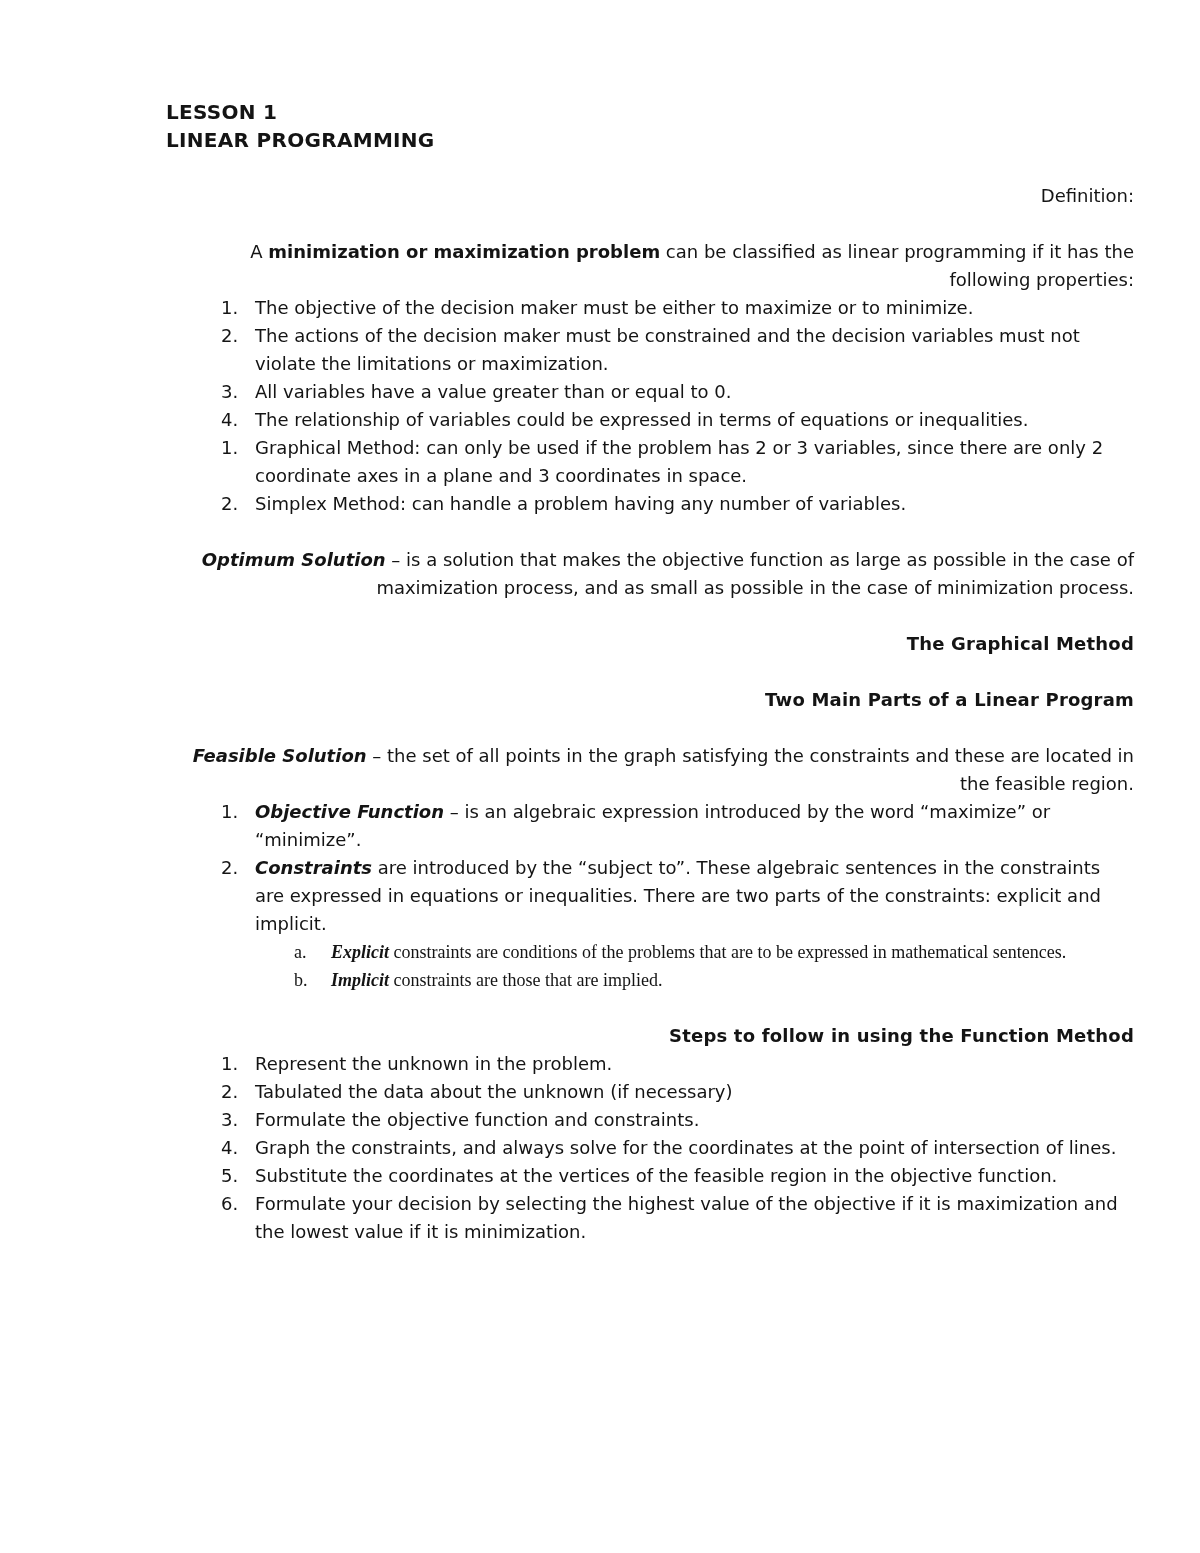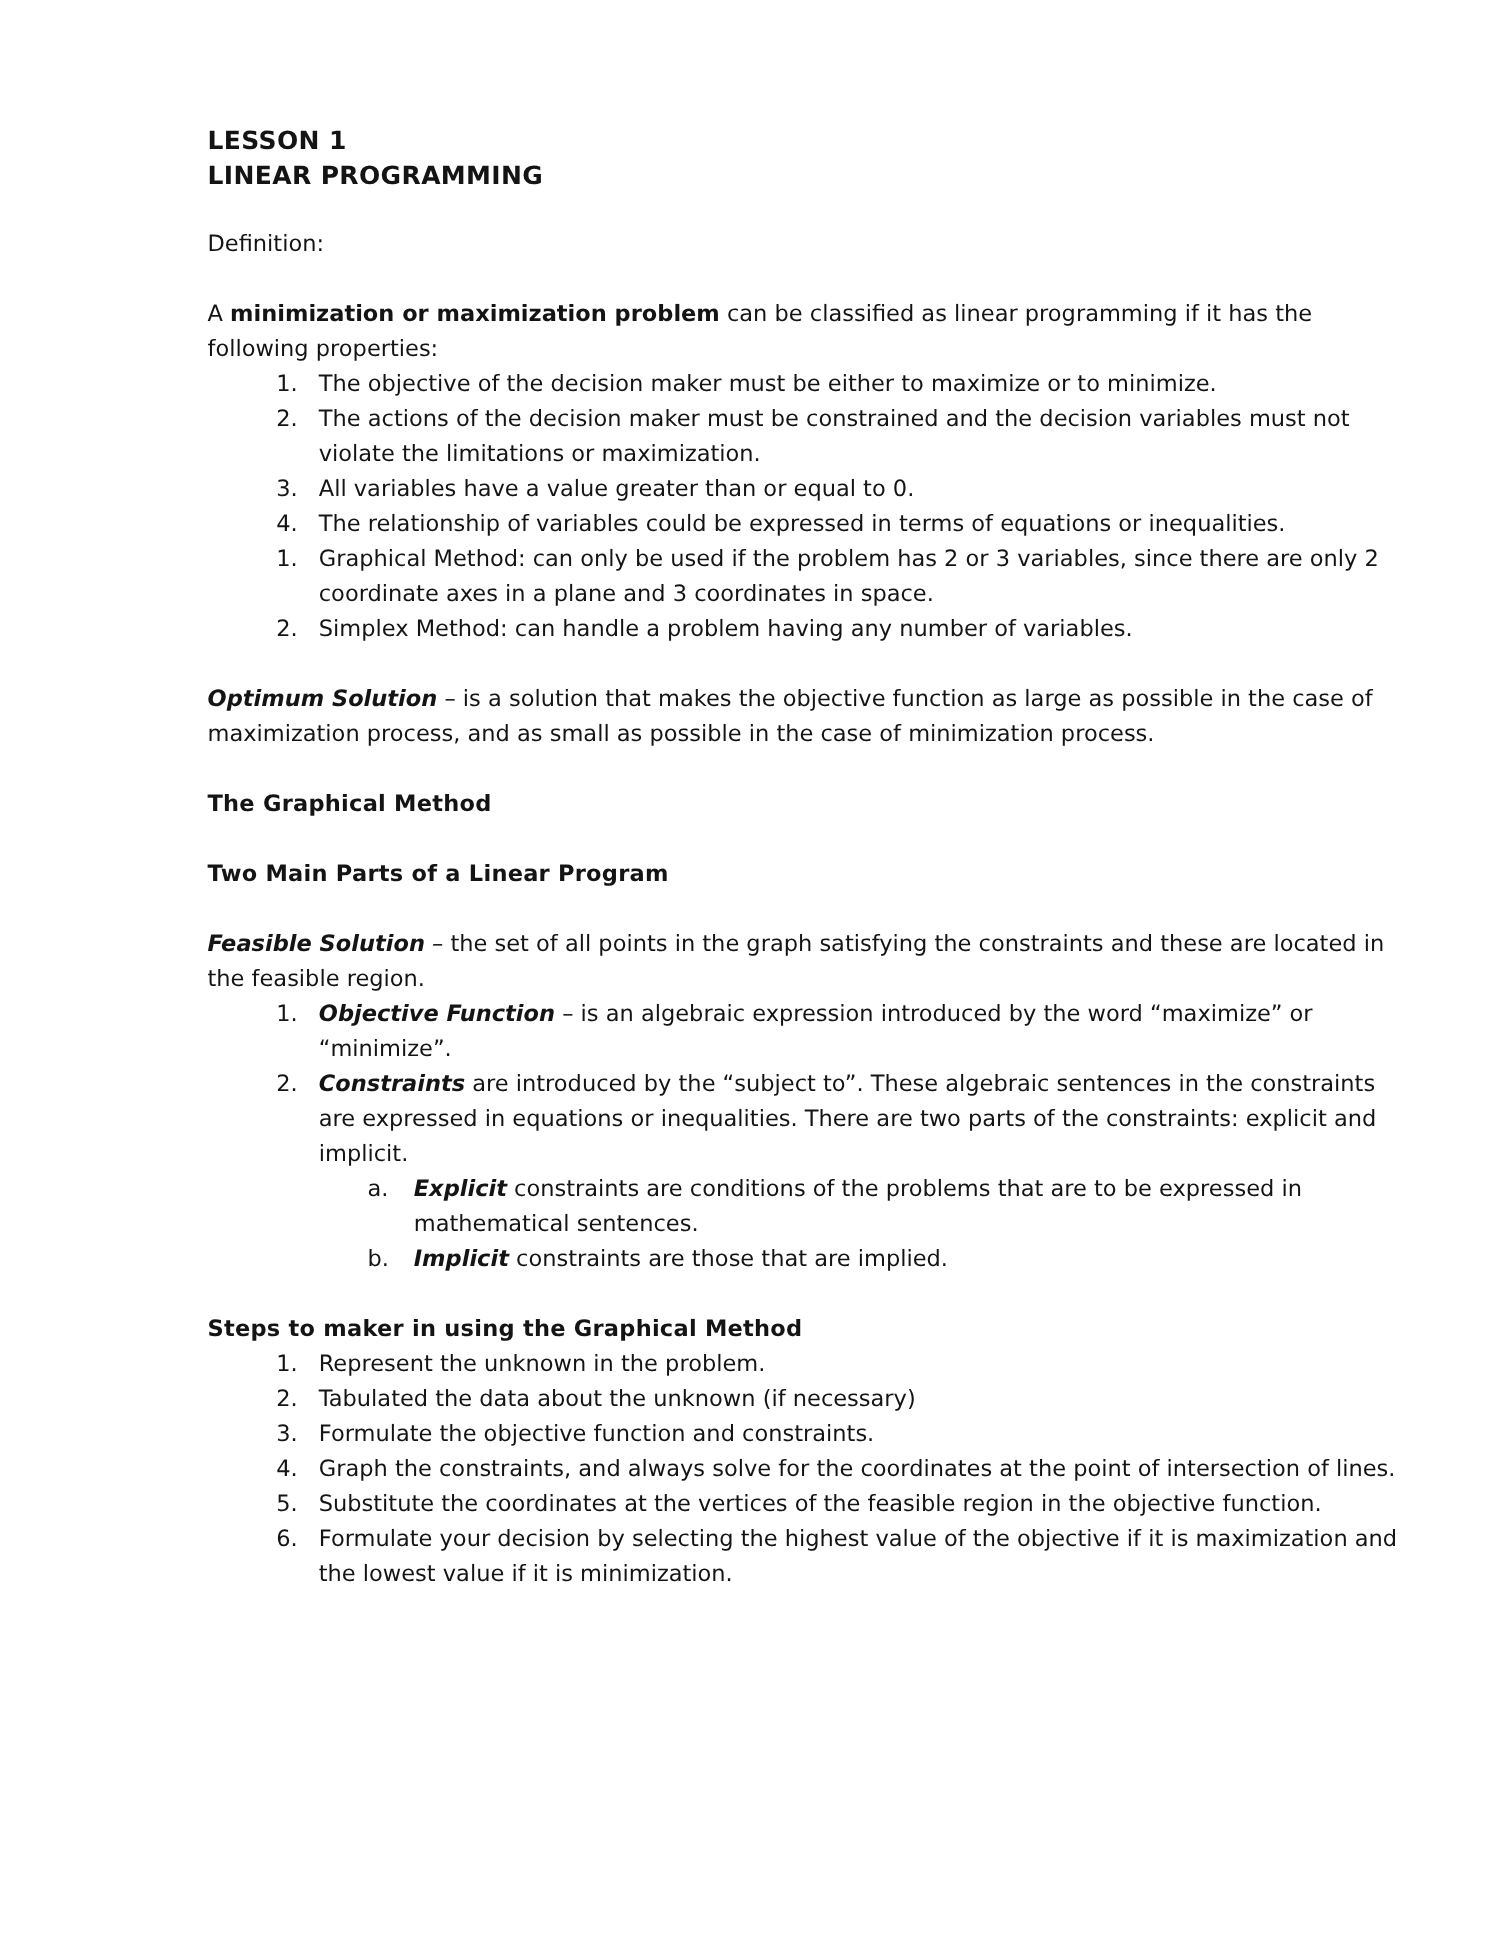--- a/index.html
+++ b/index.html
@@ -15,21 +15,21 @@
   }
   .page {
     box-sizing: border-box;
     width: 1200px;
     height: 1553px;
     padding: 98px 110px 0 122px;
     font-size: 18px;
     line-height: 28px;
     margin-left: 44px;
   }
-  p { margin: 0; }
+  p { margin: 0; text-align: right; }
   .gap { margin-top: 28px; }
   .b { font-weight: 700; }
   .term { font-weight: 700; font-style: italic; }
   .title { font-size: 20px; font-weight: 700; line-height: 28px; letter-spacing: 0.3px; }
   .heading { letter-spacing: 0.2px; }
   ol.num {
     list-style: none;
     margin: 0;
     padding: 0;
     counter-reset: n;
@@ -43,20 +43,21 @@
     content: counter(n) ".";
     position: absolute;
     left: 55px;
     top: 0;
   }
   ol.alpha {
     list-style: none;
     margin: 0;
     padding: 0;
     counter-reset: a;
+    font-family: Liberation Serif, serif;
   }
   ol.alpha > li {
     counter-increment: a;
     position: relative;
     padding-left: 76px;
   }
   ol.alpha > li::before {
     content: counter(a, lower-alpha) ".";
     position: absolute;
     left: 39px;
@@ -102,21 +103,21 @@
   <ol class="num">
     <li><span class="term">Objective Function</span><span> – is an algebraic expression introduced by the word “maximize” or “minimize”.</span></li>
     <li><span class="term">Constraints</span><span> are introduced by the “subject to”. These algebraic sentences in the constraints are expressed in equations or inequalities.  There are two parts of the constraints: explicit and implicit.</span>
       <ol class="alpha">
         <li><span class="term">Explicit</span><span> constraints are conditions of the problems that are to be expressed in mathematical sentences.</span></li>
         <li><span class="term">Implicit</span><span> constraints are those that are implied.</span></li>
       </ol>
     </li>
   </ol>
 
-  <p class="gap b heading">Steps to maker in using the Graphical Method</p>
+  <p class="gap b heading">Steps to follow in using the Function Method</p>
 
   <ol class="num">
     <li><span>Represent the unknown in the problem.</span></li>
     <li><span>Tabulated the data about the unknown (if necessary)</span></li>
     <li><span>Formulate the objective function and constraints.</span></li>
     <li><span>Graph the constraints, and always solve for the coordinates at the point of intersection of lines.</span></li>
     <li><span>Substitute the coordinates at the vertices of the feasible region in the objective function.</span></li>
     <li><span>Formulate your decision by selecting the highest value of the objective if it is maximization and the lowest value if it is minimization.</span></li>
   </ol>
 

